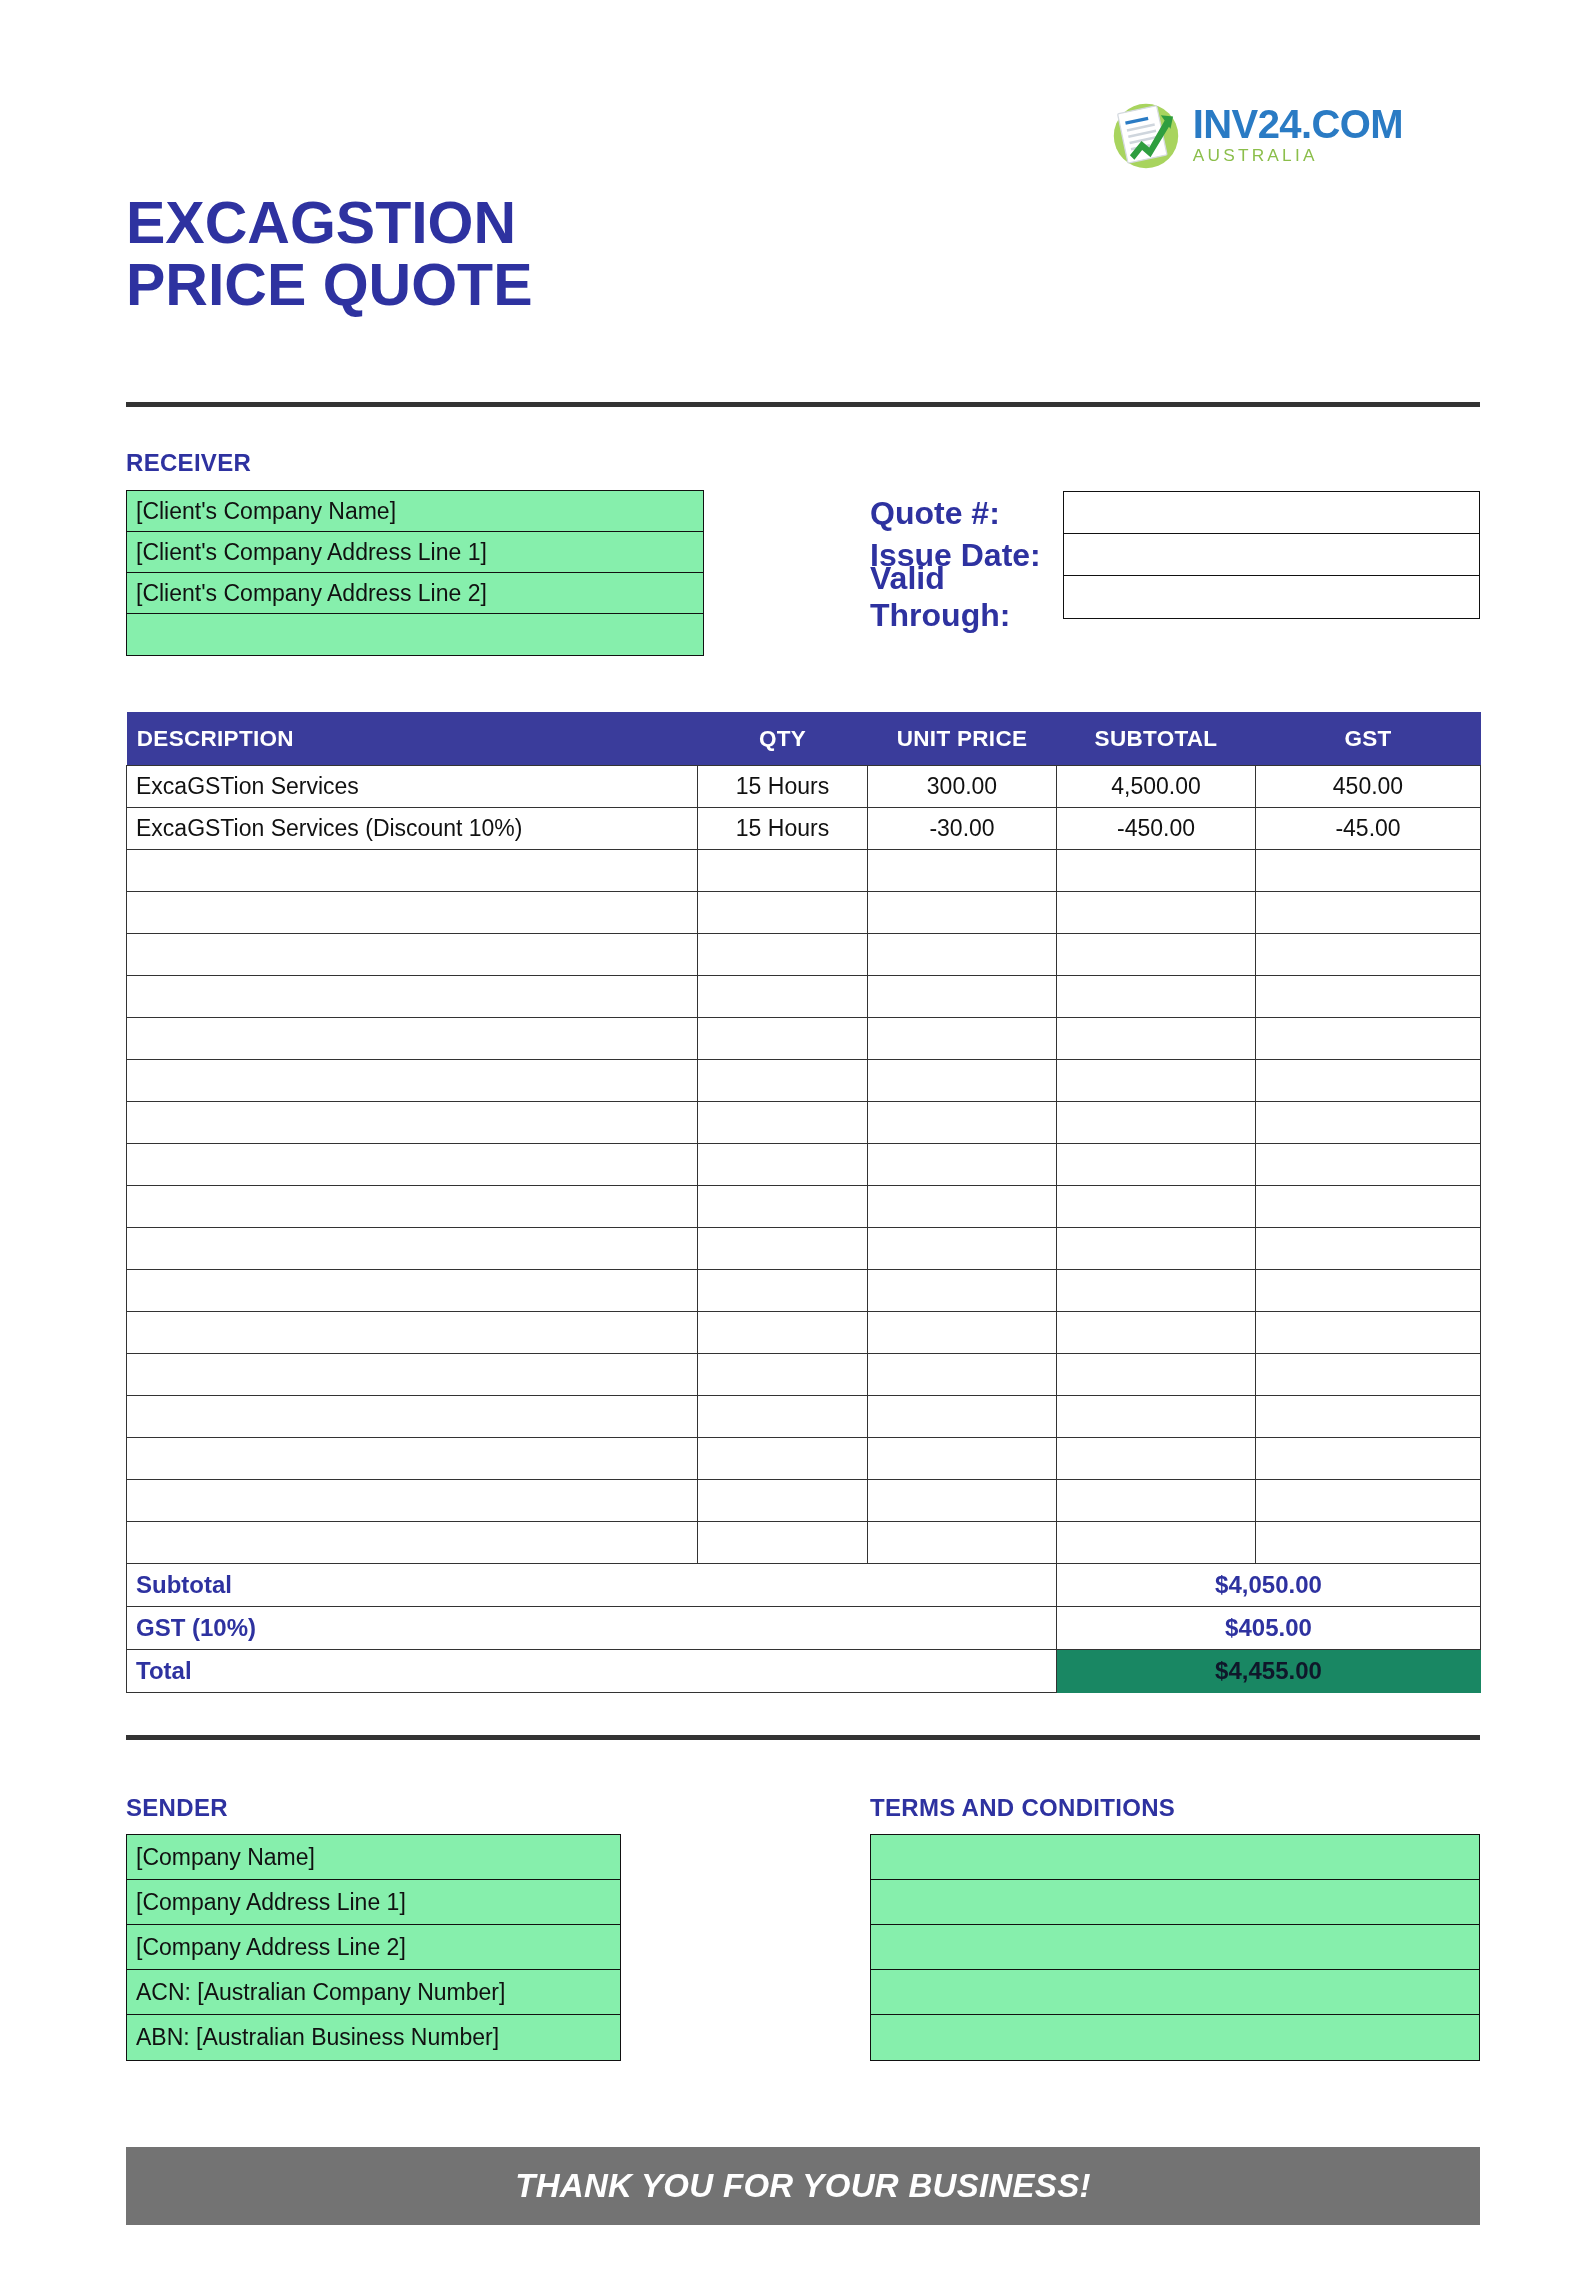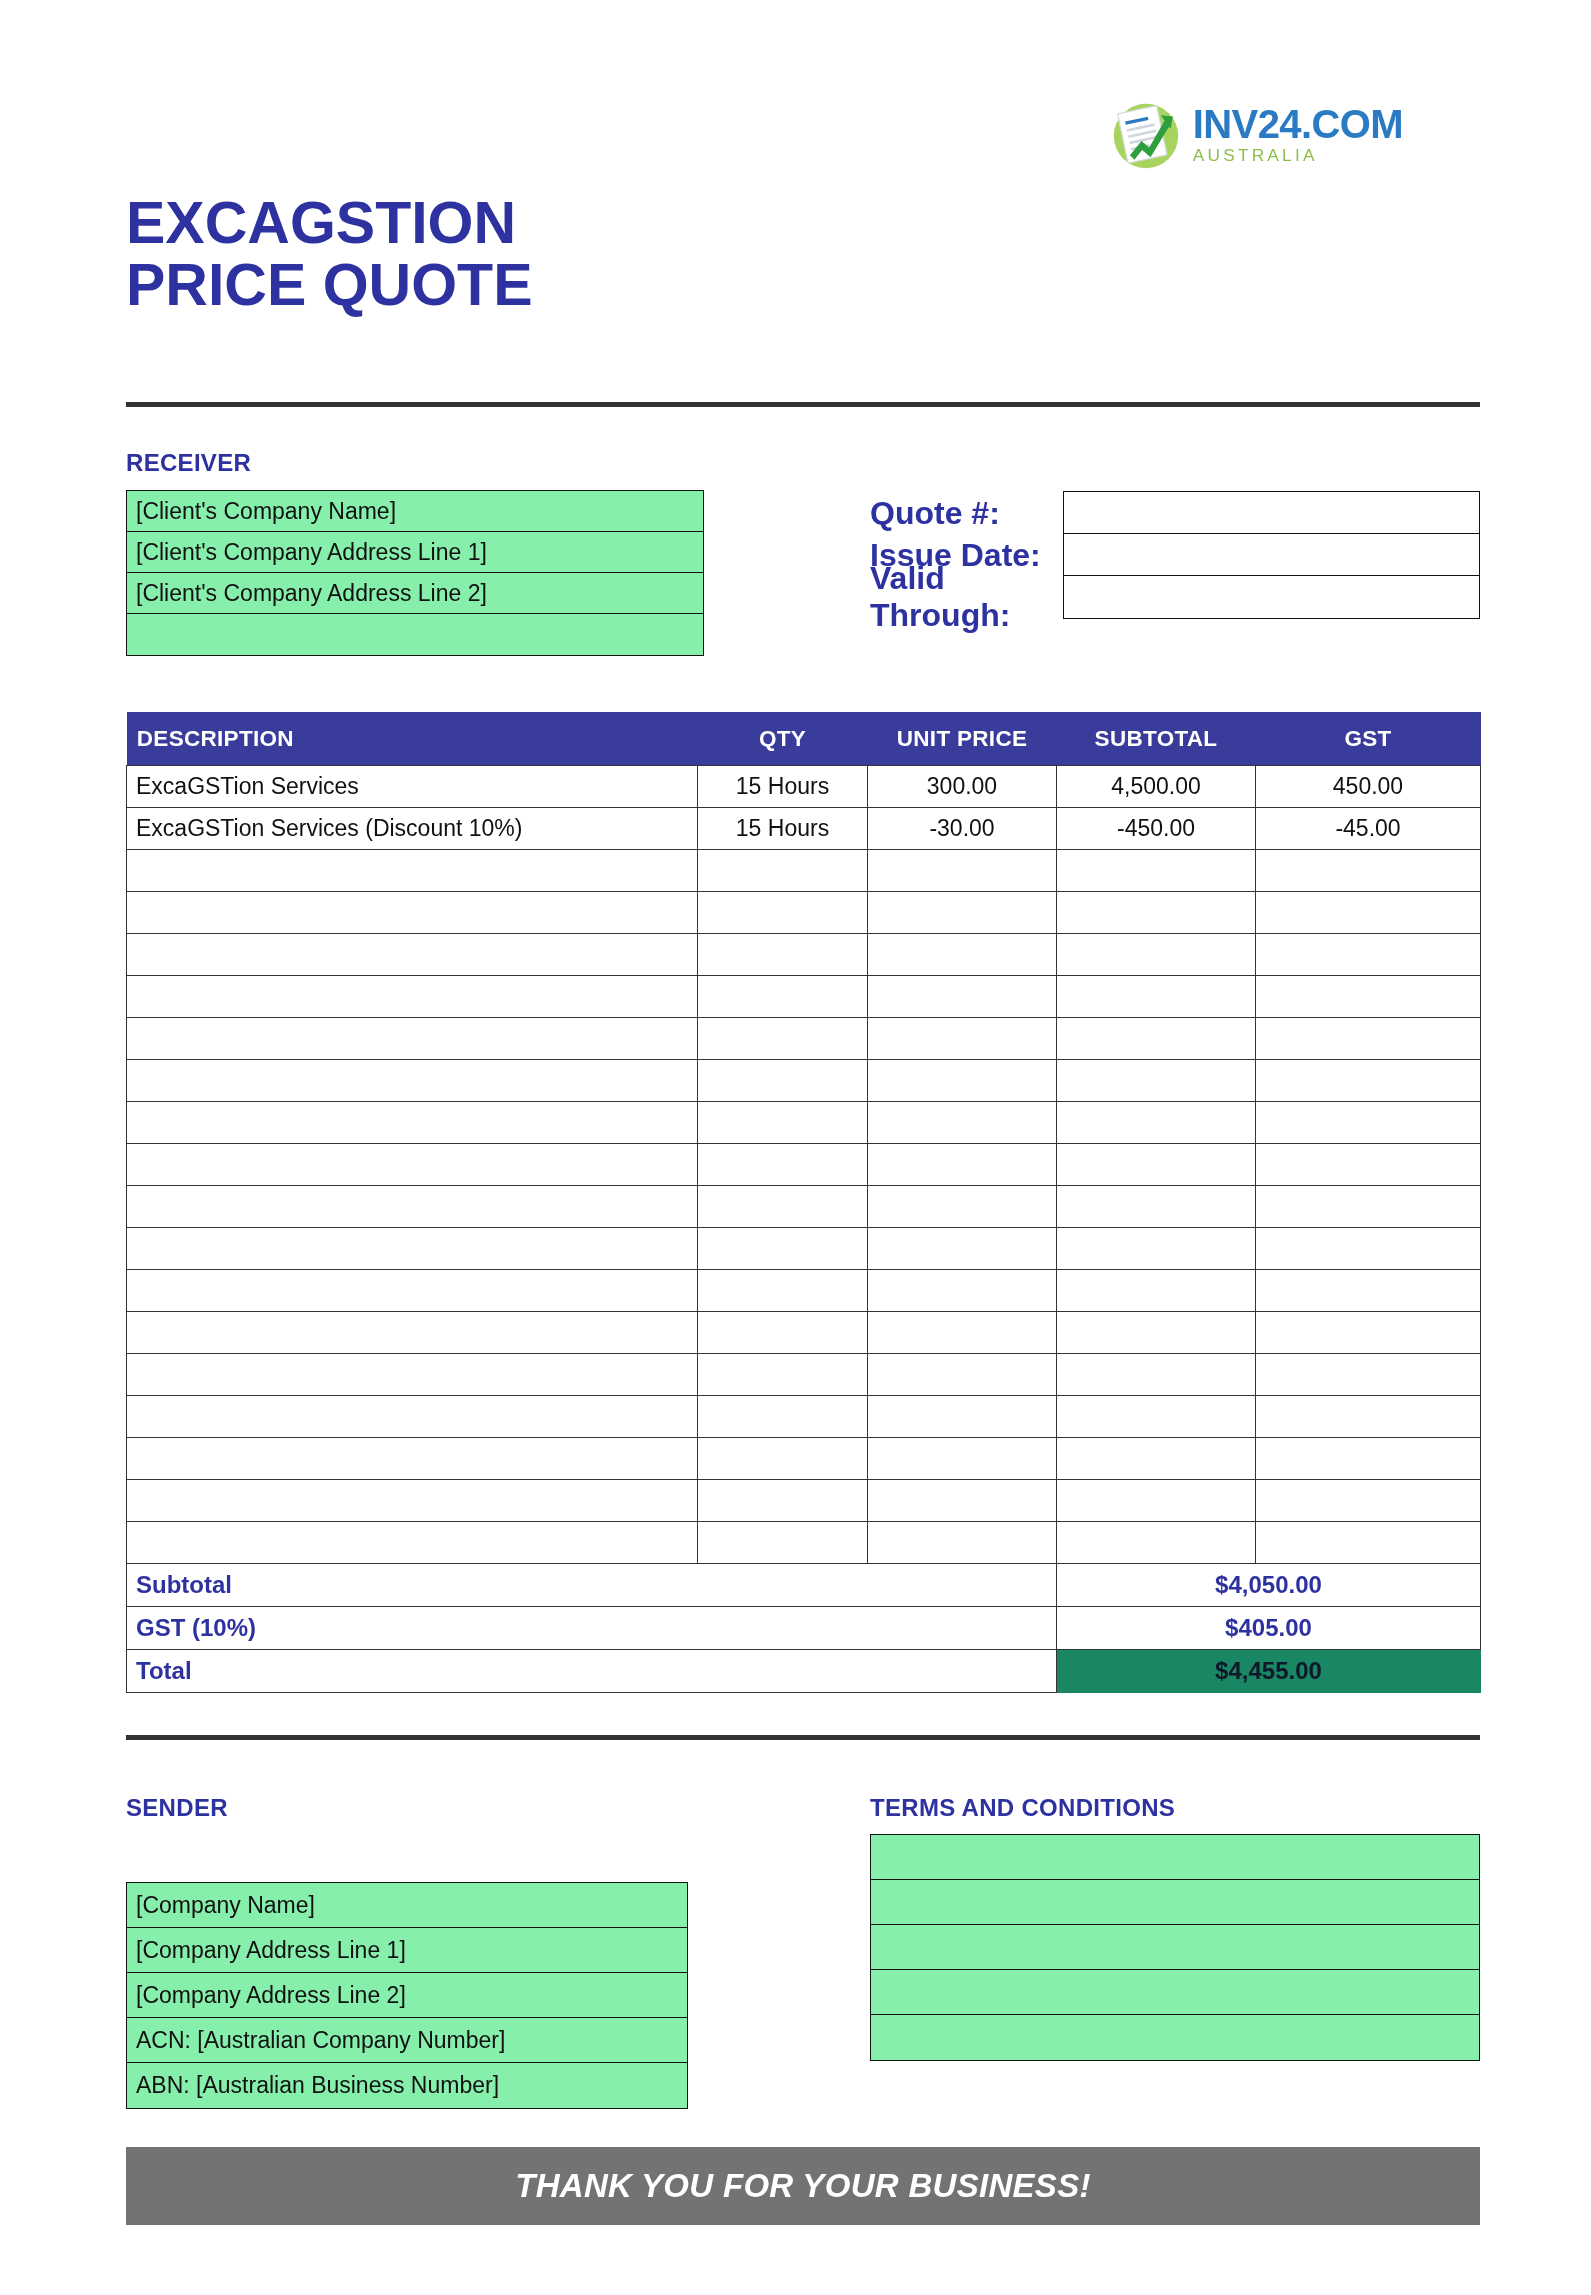--- a/index.html
+++ b/index.html
@@ -434,21 +434,21 @@
         <tr class="sum-row total">
           <td class="sum-label" colspan="3">Total</td>
           <td class="sum-value" colspan="2">$4,455.00</td>
         </tr>
       </tfoot>
   </table>
 
   <div class="mid-rule"></div>
 
   <div class="sec-heading" style="left:126px; top:1794px;">SENDER</div>
-  <div class="box-stack" id="sender-stack" style="left:126px; top:1882px; width:562px;">
+  <div class="box-stack" id="sender-stack" style="left:126px; top:1834px; width:495px;">
       <div class="box-line" style="height: 47px;">[Company Name]</div>
       <div class="box-line" style="height: 47px;">[Company Address Line 1]</div>
       <div class="box-line" style="height: 47px;">[Company Address Line 2]</div>
       <div class="box-line" style="height: 47px;">ACN: [Australian Company Number]</div>
       <div class="box-line" style="height: 47px;">ABN: [Australian Business Number]</div>
     </div>
 
   <div class="sec-heading" style="left:870px; top:1794px;">TERMS AND CONDITIONS</div>
   <div class="box-stack" id="terms-stack" style="left:870px; top:1834px; width:610px;">
       <div class="box-line" style="height: 47px;"></div>

